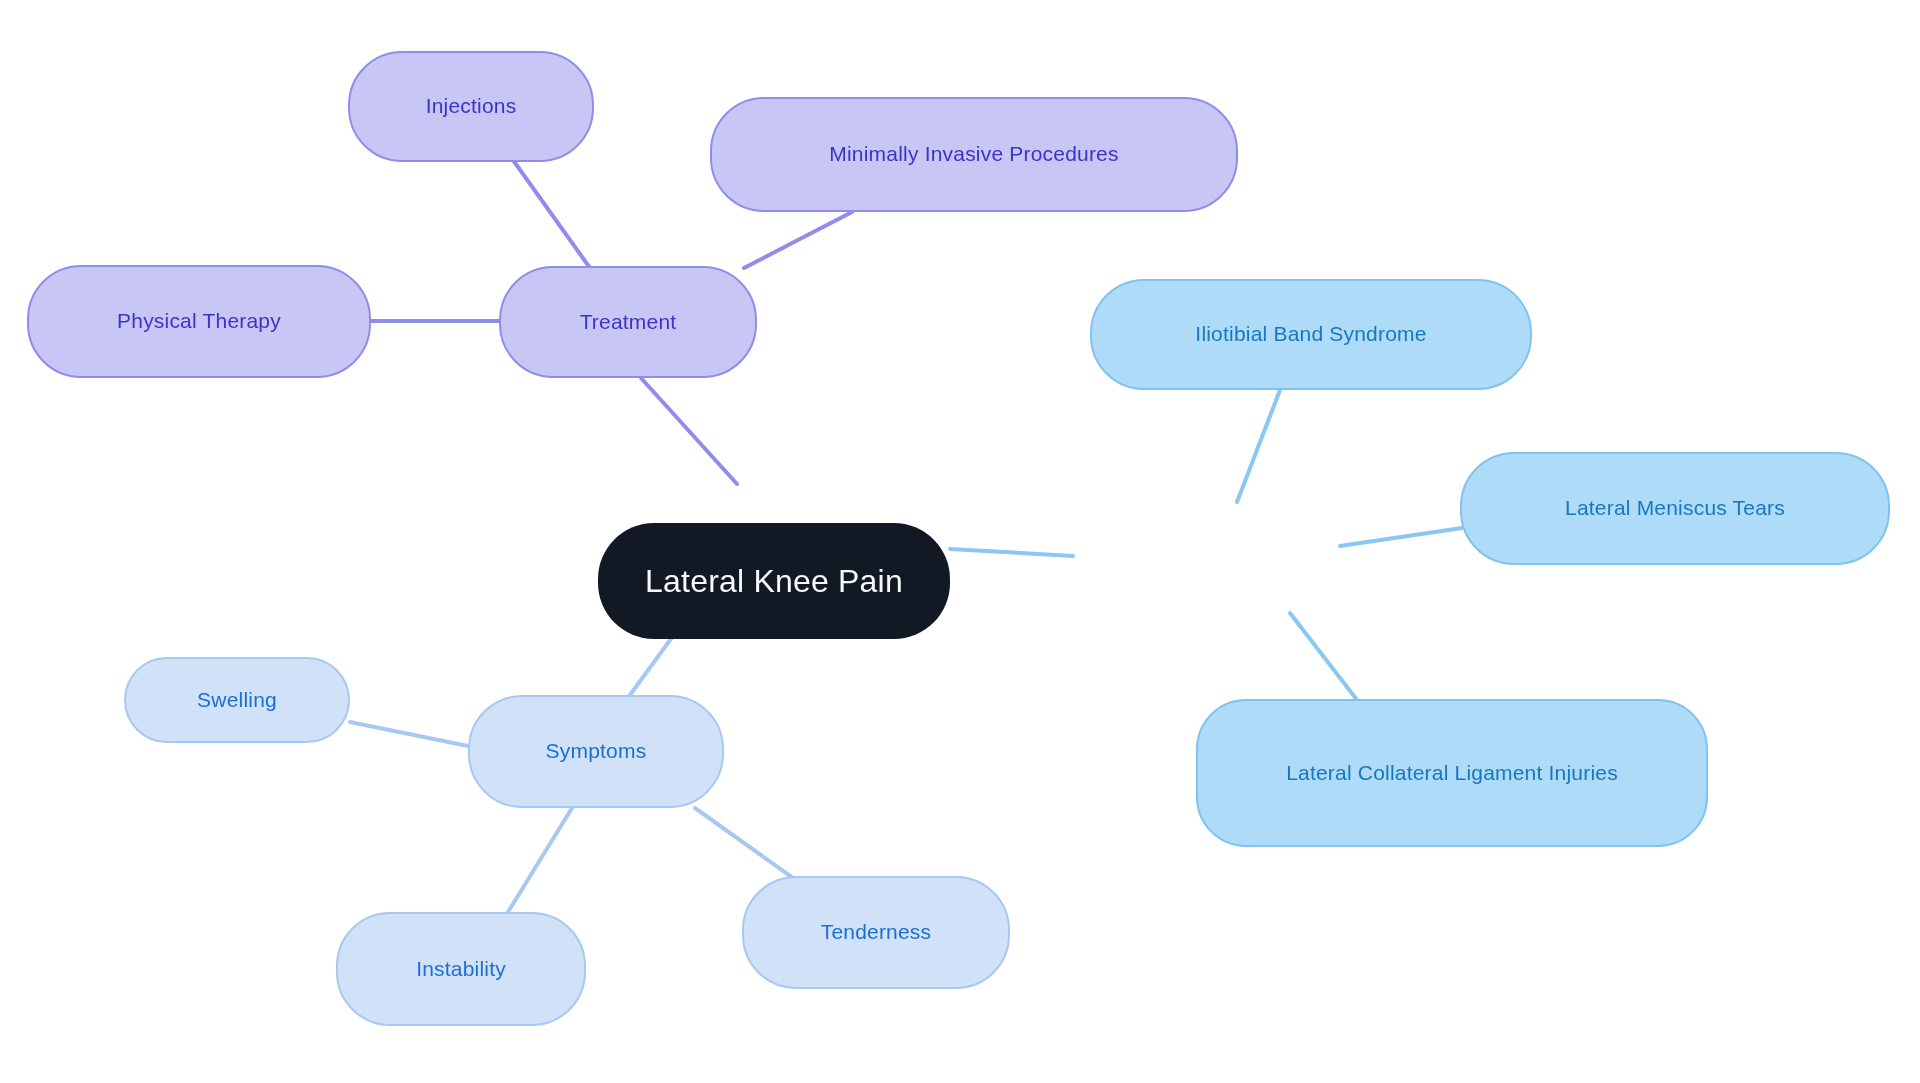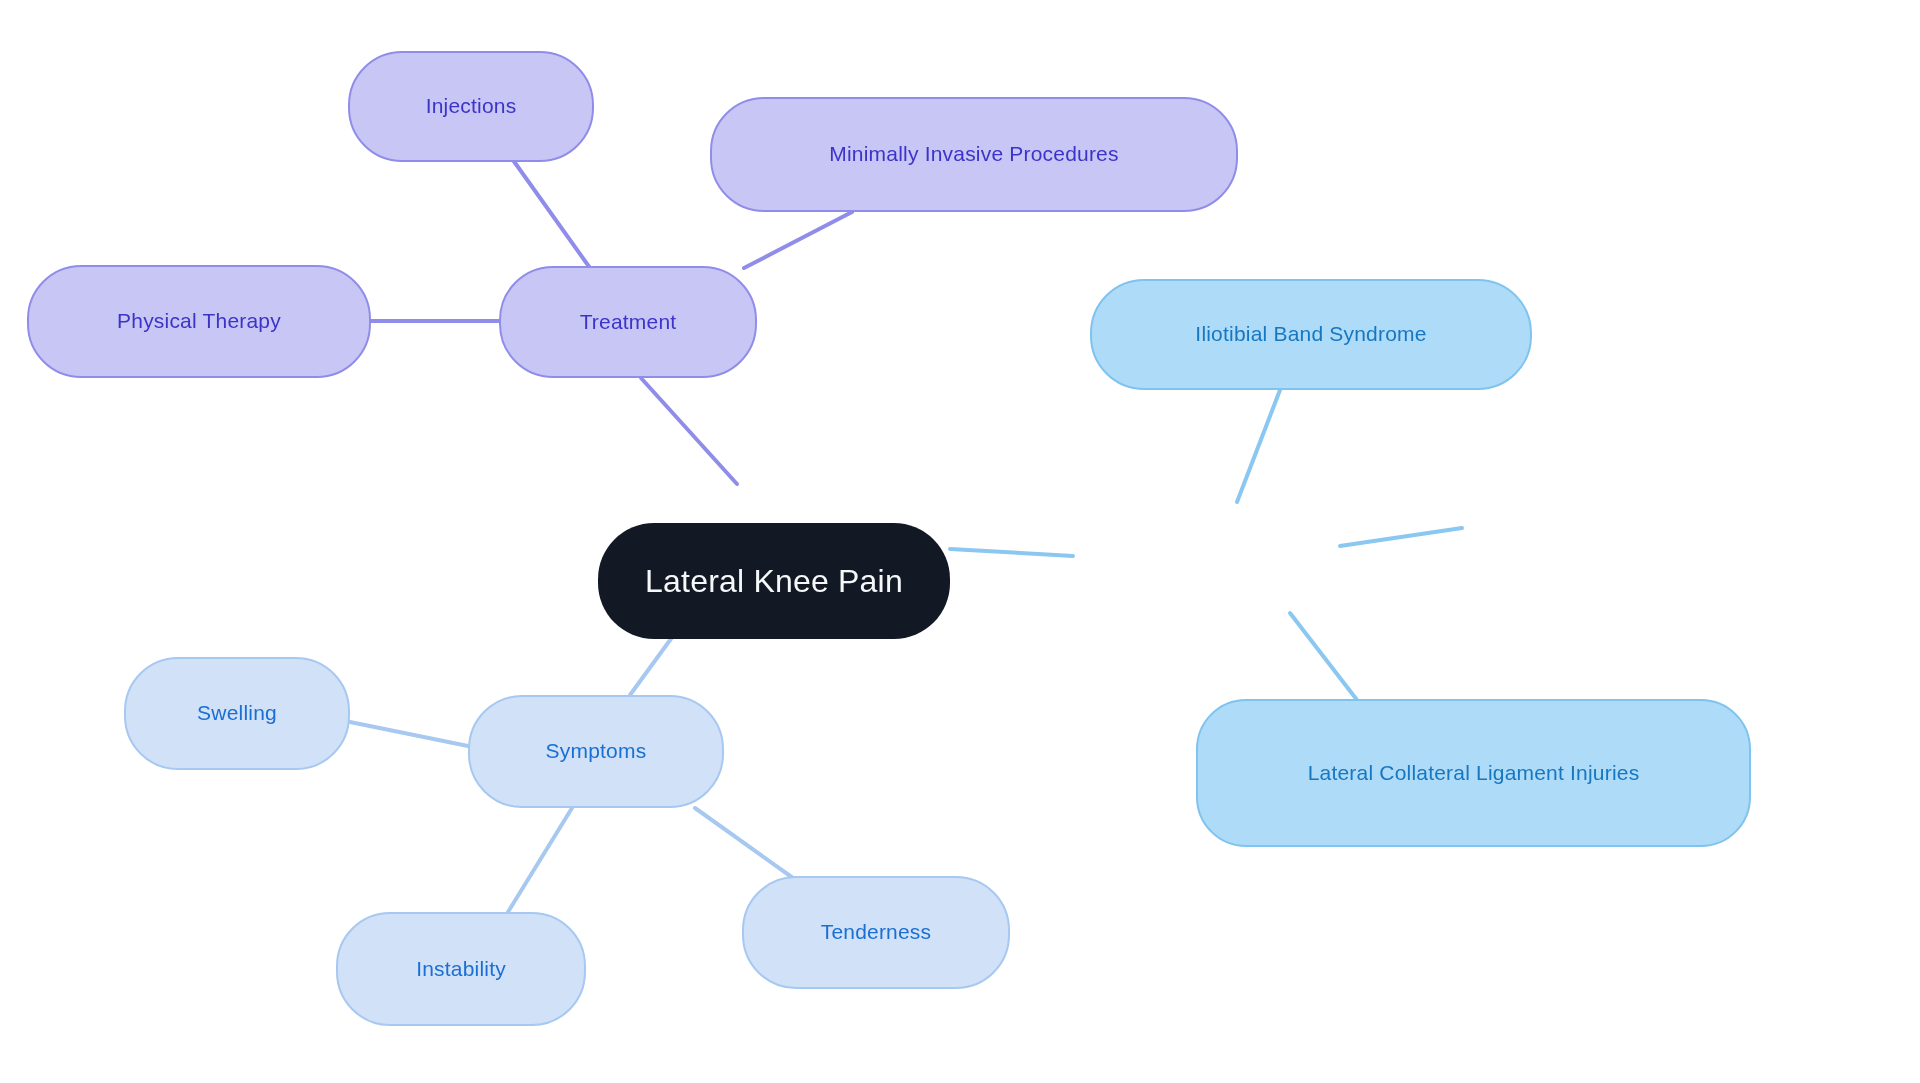--- a/index.html
+++ b/index.html
@@ -107,28 +107,31 @@
   <div class="node t-fam" style="left:710px; top:97px; width:528px; height:115px;">
     <span class="lbl">Minimally Invasive Procedures</span>
   </div>
   <div class="node t-fam" style="left:27px; top:265px; width:344px; height:113px;justify-content:center;">
     <span class="lbl">Physical Therapy</span>
   </div>
 
   <div class="node c-fam" style="left:1090px; top:279px; width:442px; height:111px;">
     <span class="lbl">Iliotibial Band Syndrome</span>
   </div>
-  <div class="node c-fam wrap2" style="left:1196px; top:699px; width:555px; height:148px; border-radius:50px;justify-content:center;">
+  <div class="node c-fam" style="left:1460px; top:452px; width:430px; height:113px;">
+    <span class="lbl">Lateral Meniscus Tears</span>
+  </div>
+  <div class="node c-fam wrap2" style="left:1196px; top:699px; width:512px; height:148px; border-radius:50px;justify-content:center;">
     <span class="lbl">Lateral Collateral Ligament Injuries</span>
   </div>
 
   <div class="node s-fam" style="left:468px; top:695px; width:256px; height:113px;">
     <span class="lbl">Symptoms</span>
   </div>
-  <div class="node s-fam" style="left:124px; top:657px; width:226px; height:113px;text-align:center;">
+  <div class="node s-fam" style="left:124px; top:657px; width:226px; height:86px;text-align:center;">
     <span class="lbl">Swelling</span>
   </div>
   <div class="node s-fam" style="left:336px; top:912px; width:250px; height:114px;">
     <span class="lbl">Instability</span>
   </div>
   <div class="node s-fam" style="left:742px; top:876px; width:268px; height:113px;">
     <span class="lbl">Tenderness</span>
   </div>
 
 </div>

